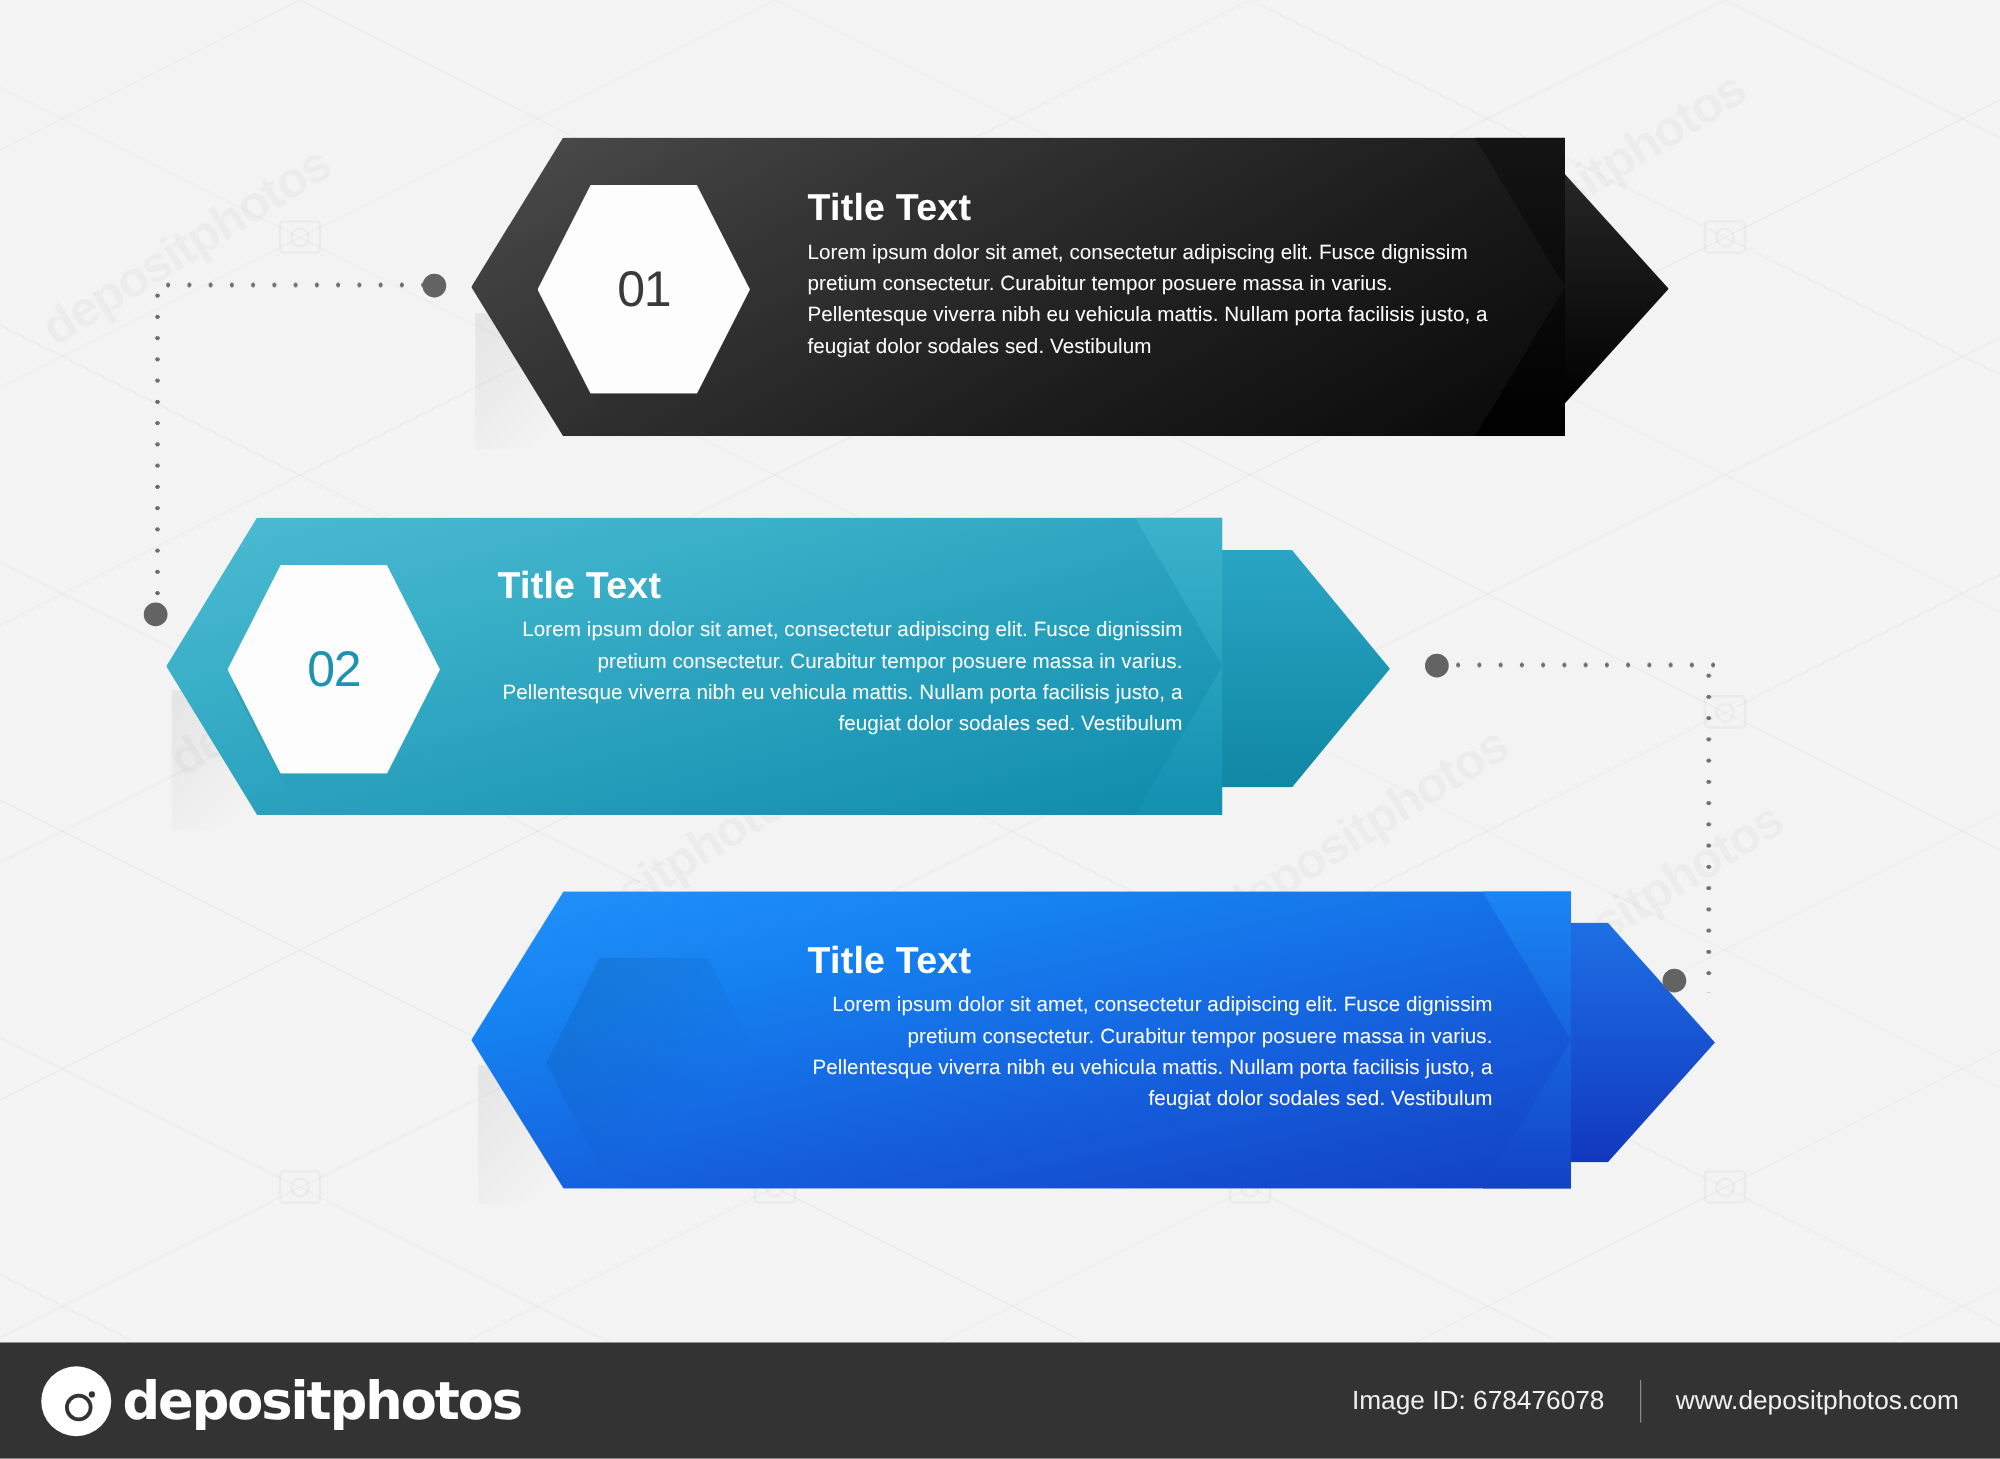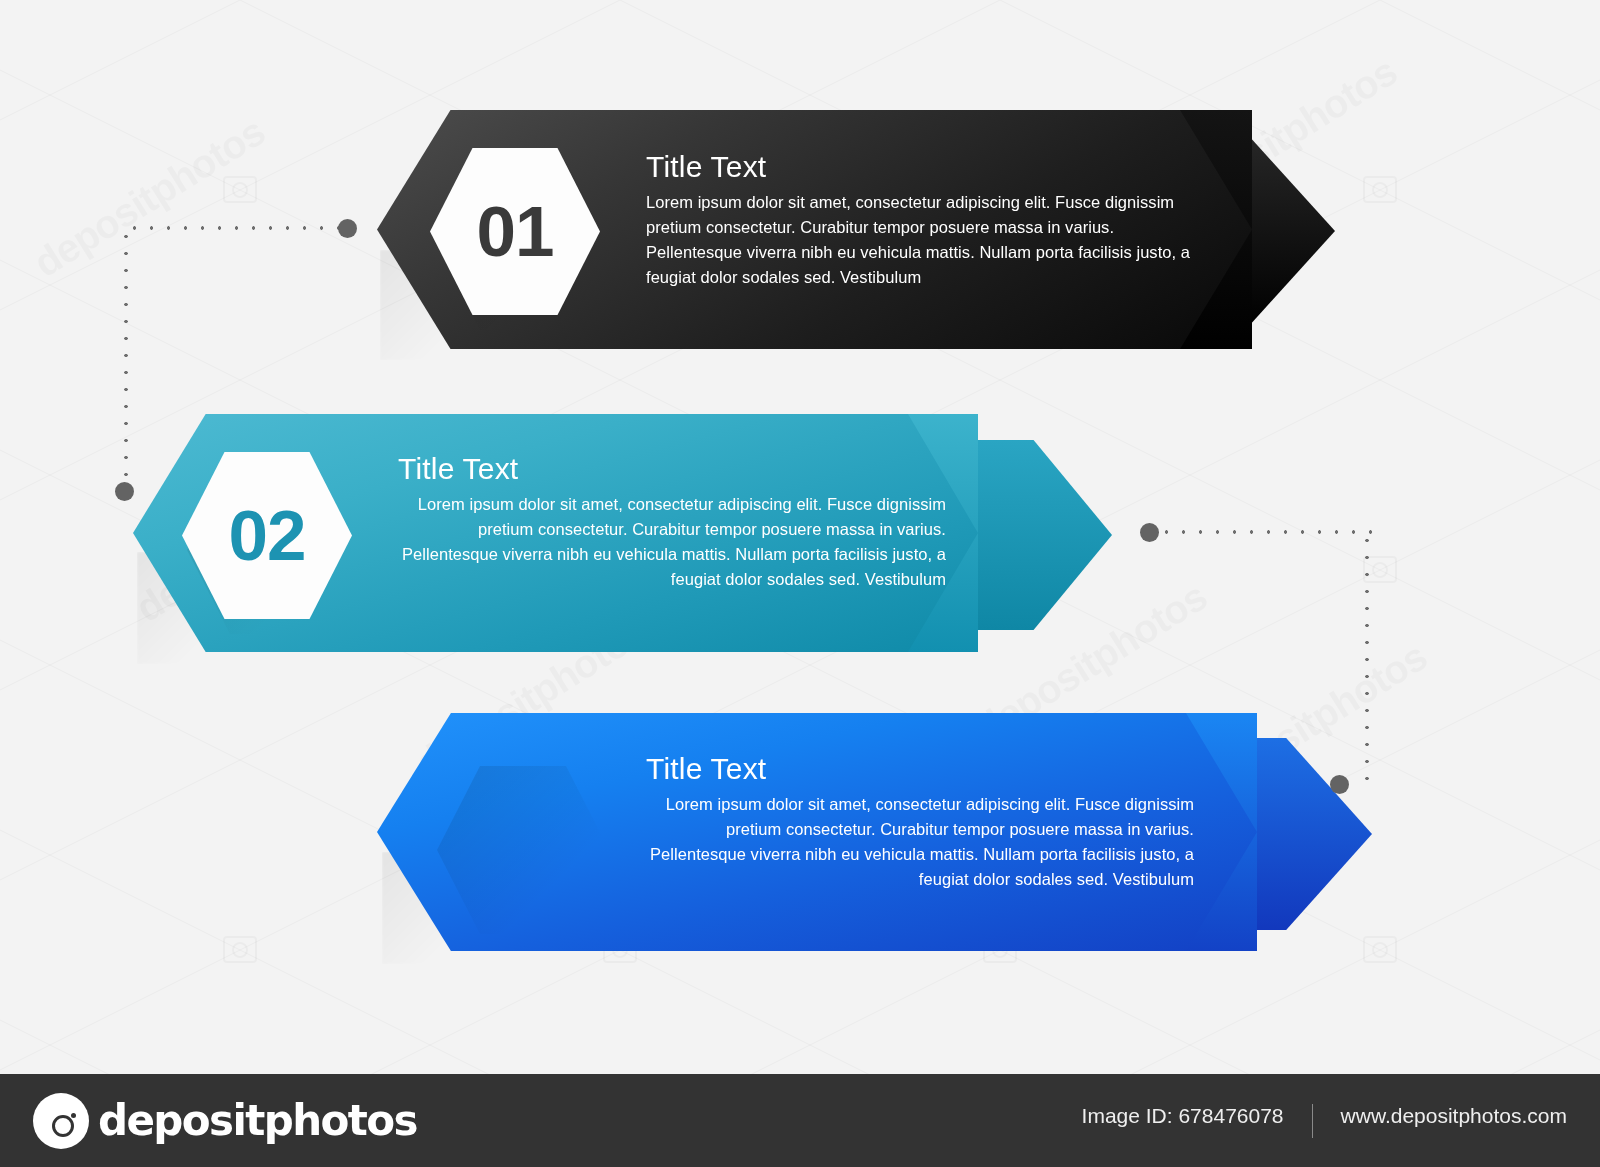--- a/index.html
+++ b/index.html
@@ -49,27 +49,27 @@
     background:linear-gradient(135deg, rgba(0,0,0,0.22), rgba(0,0,0,0.0) 70%);
   }
 
   .hex{
     position:absolute;z-index:5;
     background:#fdfdfd;
     clip-path:polygon(25% 0%, 75% 0%, 100% 50%, 75% 100%, 25% 100%, 0% 50%);
     display:flex;align-items:center;justify-content:center;
   }
   .hexnum{
-    font-size:71px;font-weight:bold;line-height:1;letter-spacing:-1px;
+    font-size:40px;font-weight:normal;line-height:1;letter-spacing:-1px;
     font-family:"Liberation Sans", sans-serif;
   }
 
   .txt{position:absolute;z-index:6;}
   .ttl{
-    font-size:30px;font-weight:normal;color:#ffffff;margin:0 0 7px 0;
+    font-size:30px;font-weight:bold;color:#ffffff;margin:0 0 7px 0;
     line-height:1.1;letter-spacing:.2px;
   }
   .bdy{
     font-size:16.5px;color:#ffffff;line-height:1.52;margin:0;
     letter-spacing:.05px;
   }
   .ta-right{text-align:right;}
   .ta-left{text-align:left;}
 
   
@@ -96,21 +96,21 @@
     background:#ffffff;border-radius:2px 2px 0 0;
   }
   .cam-logo .flash{
     position:absolute;left:38px;top:20px;width:5px;height:5px;
     border-radius:50%;background:#333333;
   }
   .brandword{
     color:#ffffff;font-size:42px;font-weight:bold;letter-spacing:-1.6px;
     font-family:"DejaVu Sans", sans-serif;
   }
-  .foot-right{display:flex;align-items:flex-start;margin-right:33px;}
+  .foot-right{display:flex;align-items:center;margin-right:33px;}
   .foot-right span{color:#efefef;font-size:21px;}
   .vsep{
     width:1px;height:34px;background:#8a8a8a;margin:0 28px;
   }
 </style>
 </head>
 <body>
 
 <div id="stage">
 

